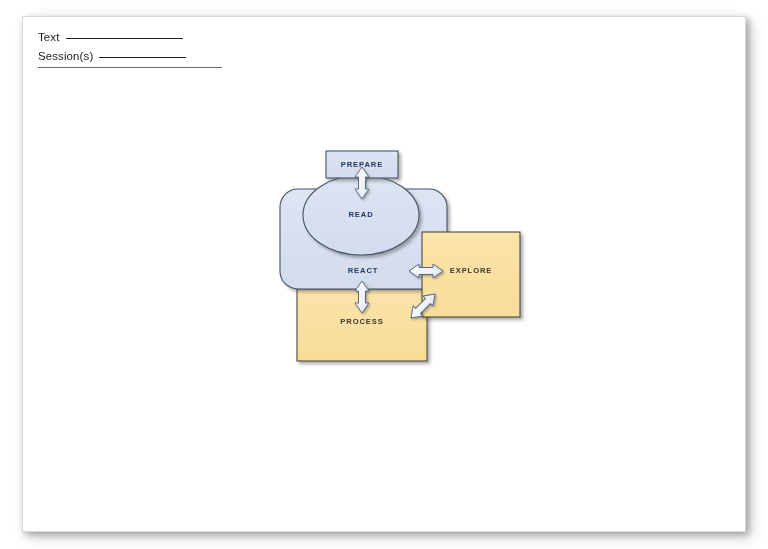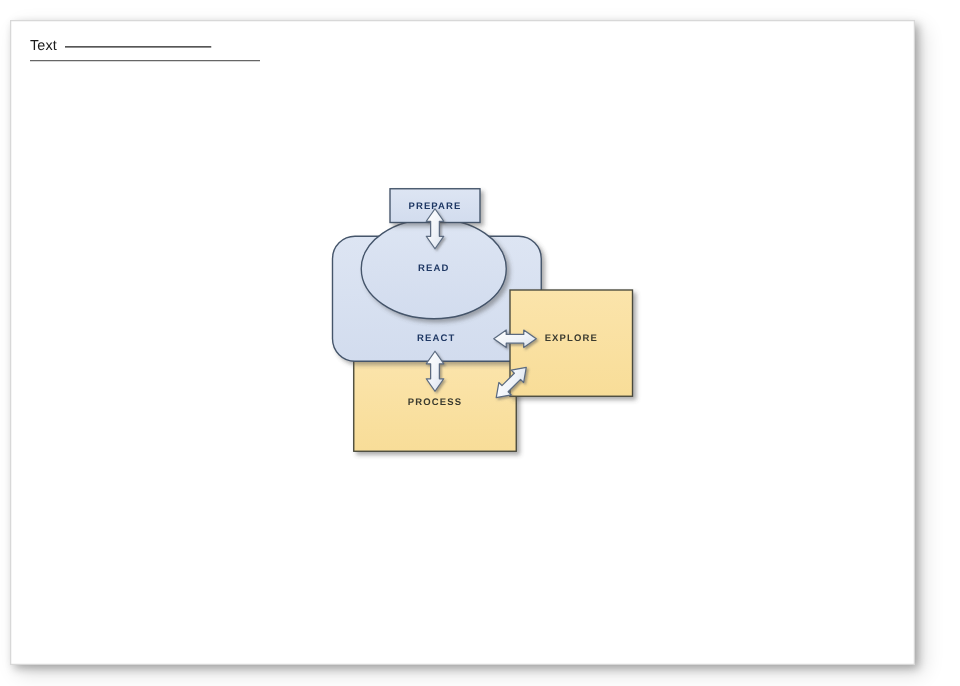--- a/index.html
+++ b/index.html
@@ -12,21 +12,21 @@
     height: 549px;
     background: #ffffff;
     font-family: "Liberation Sans", sans-serif;
     overflow: hidden;
     position: relative;
   }
 
   
   #page-sheet {
     position: absolute;
-    left: 8px;
+    left: 22px;
     top: 16px;
     width: 722px;
     height: 514px;
     background: #ffffff;
     border: 1px solid #d8d8d8;
     box-shadow: 3px 3px 7px rgba(0,0,0,0.30), 6px 6px 16px rgba(0,0,0,0.14);
     overflow: hidden;
   }
 
   
@@ -98,20 +98,24 @@
 
 <div id="page-sheet">
 
   <div id="form-block">
 
     <div class="form-row">
       <span class="form-label">Text</span>
       <span class="form-rule rule-a"></span>
     </div>
 
+    <div class="form-row">
+      <span class="form-label">Session(s)</span>
+      <span class="form-rule rule-b"></span>
+    </div>
 
     <div class="form-row third">
       <span class="form-rule rule-c"></span>
     </div>
 
   </div>
 
   <div id="diagram">
     <svg width="722" height="514" viewBox="0 0 722 514" xmlns="http://www.w3.org/2000/svg">
 

